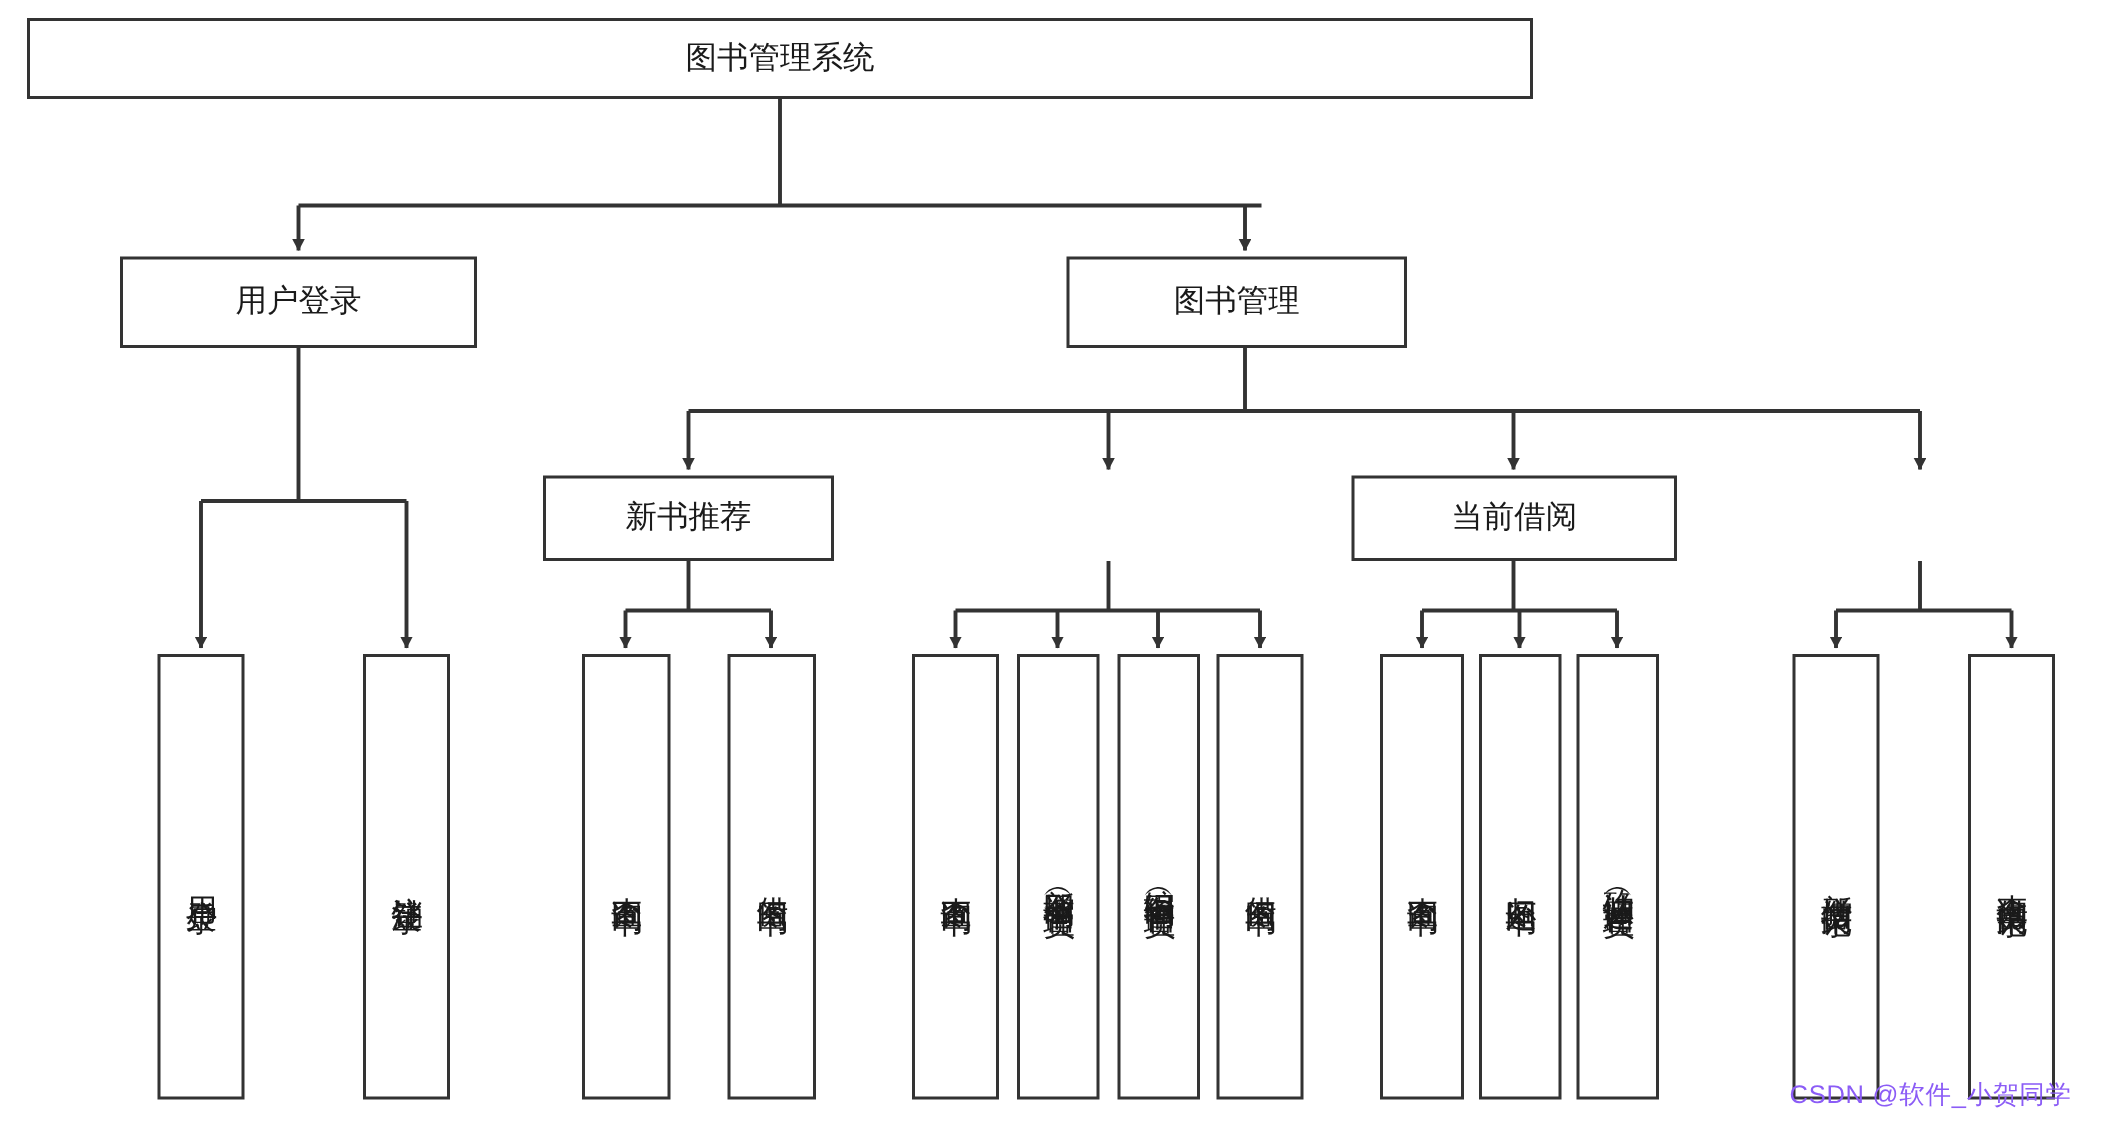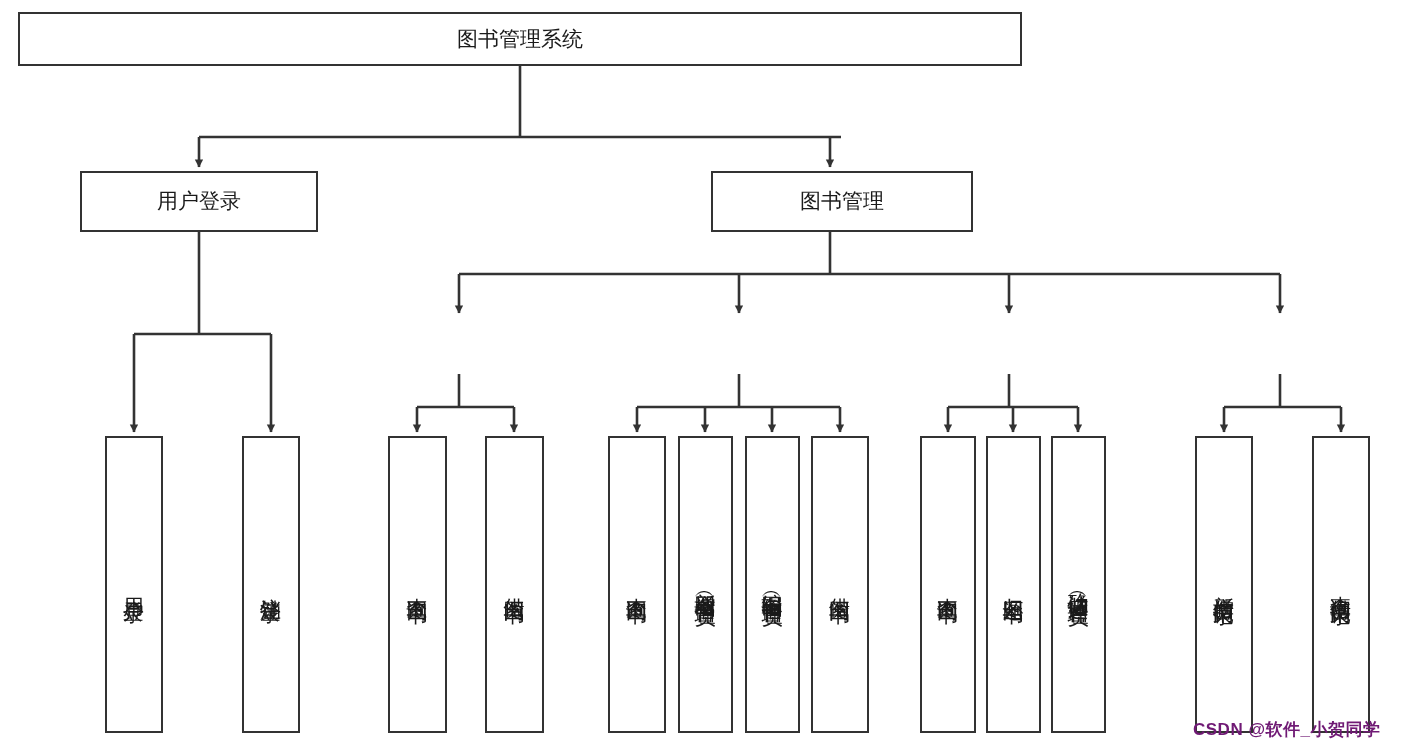--- a/index.html
+++ b/index.html
@@ -51,24 +51,23 @@
     text-orientation: upright;
     font-size: 21px;
     letter-spacing: 2px;
     line-height: 1.0;
     white-space: normal;
     max-height: 280px;
   }
   .watermark {
     position: absolute;
     font-size: 17px;
-    color: #701a75;
+    color: #8b5cf6;
     white-space: nowrap;
     letter-spacing: 0.5px;
-    font-weight: bold;
   }
 </style>
 </head>
 <body>
 
 <div id="canvas">
 
   <svg class="edges" viewBox="0 0 1405 747" xmlns="http://www.w3.org/2000/svg">
     <defs>
       <marker id="arrow" markerWidth="9" markerHeight="9" refX="7.6" refY="4.2" orient="auto" markerUnits="userSpaceOnUse">
@@ -119,24 +118,30 @@
     </g>
   </svg>
 
   <div class="node h" style="left:18px;top:12px;width:1004px;height:54px;">
     <span class="label">图书管理系统</span>
   </div>
 
   <div class="node h" style="left:80px;top:171px;width:238px;height:61px;">
     <span class="label">用户登录</span>
   </div>
-  <div class="node h" style="left:711px;top:171px;width:262px;height:61px;">
+  <div class="node h" style="left:711px;top:171px;width:227px;height:61px;">
     <span class="label">图书管理</span>
   </div>
 
+  <div class="node h" style="left:362px;top:317px;width:194px;height:57px;">
+    <span class="label">新书推荐</span>
+  </div>
+  <div class="node h" style="left:901px;top:317px;width:217px;height:57px;">
+    <span class="label">当前借阅</span>
+  </div>
 
   <div class="node v" style="left:105px;top:436px;width:58px;height:297px;">
     <span class="label">用户登录</span>
   </div>
   <div class="node v" style="left:242px;top:436px;width:58px;height:297px;">
     <span class="label">注销登录</span>
   </div>
   <div class="node v" style="left:388px;top:436px;width:59px;height:297px;">
     <span class="label">查询图书</span>
   </div>

